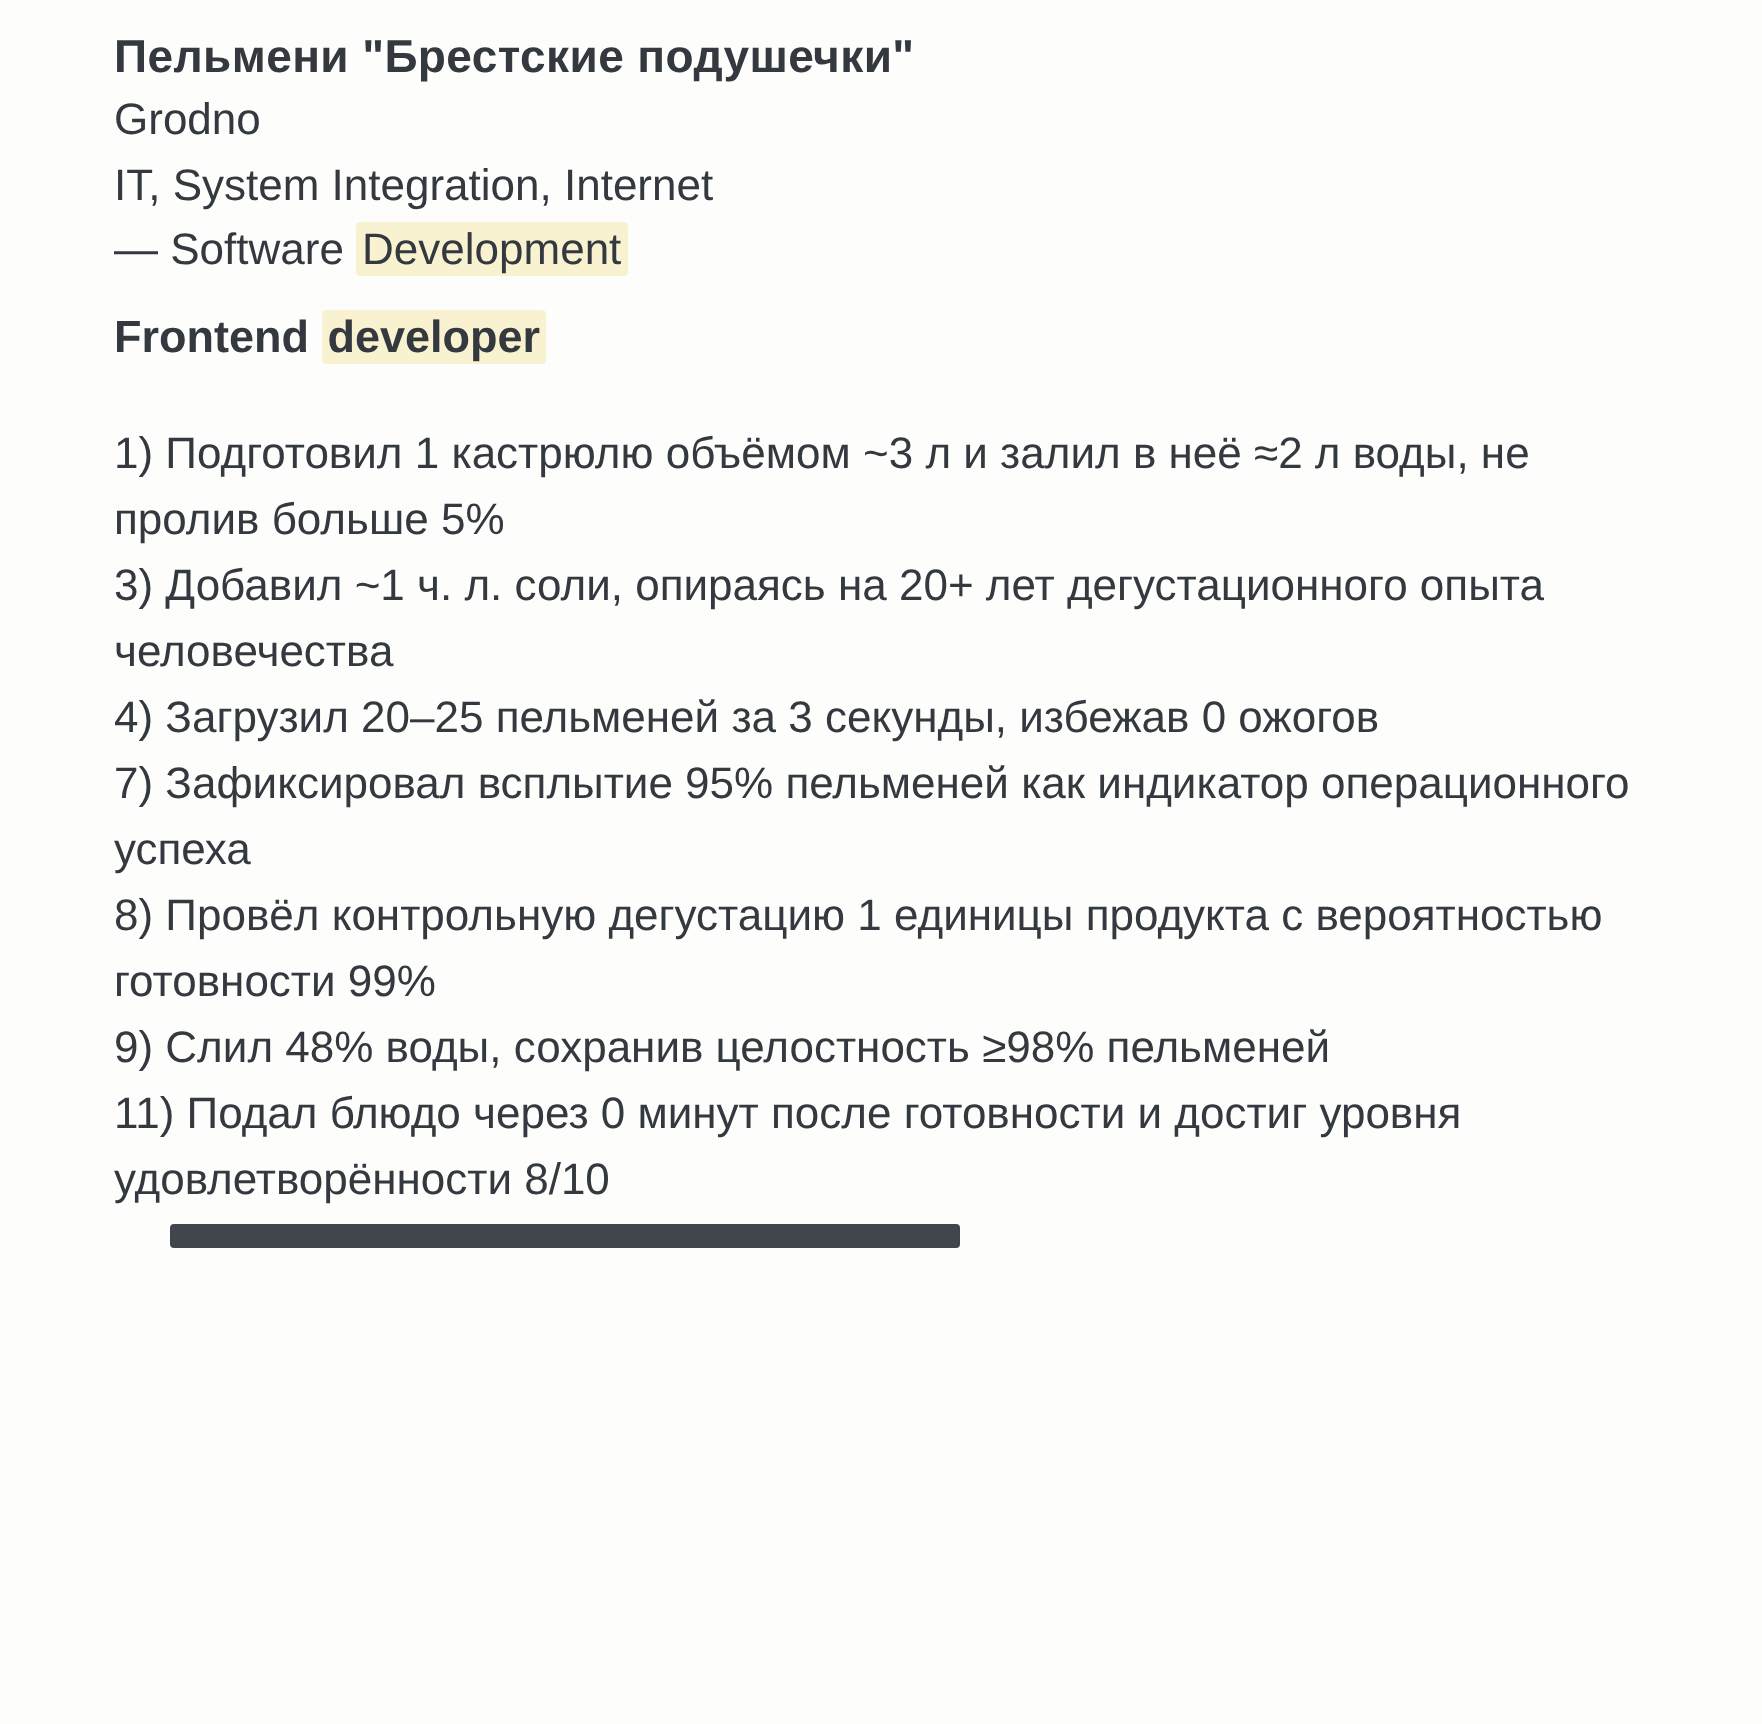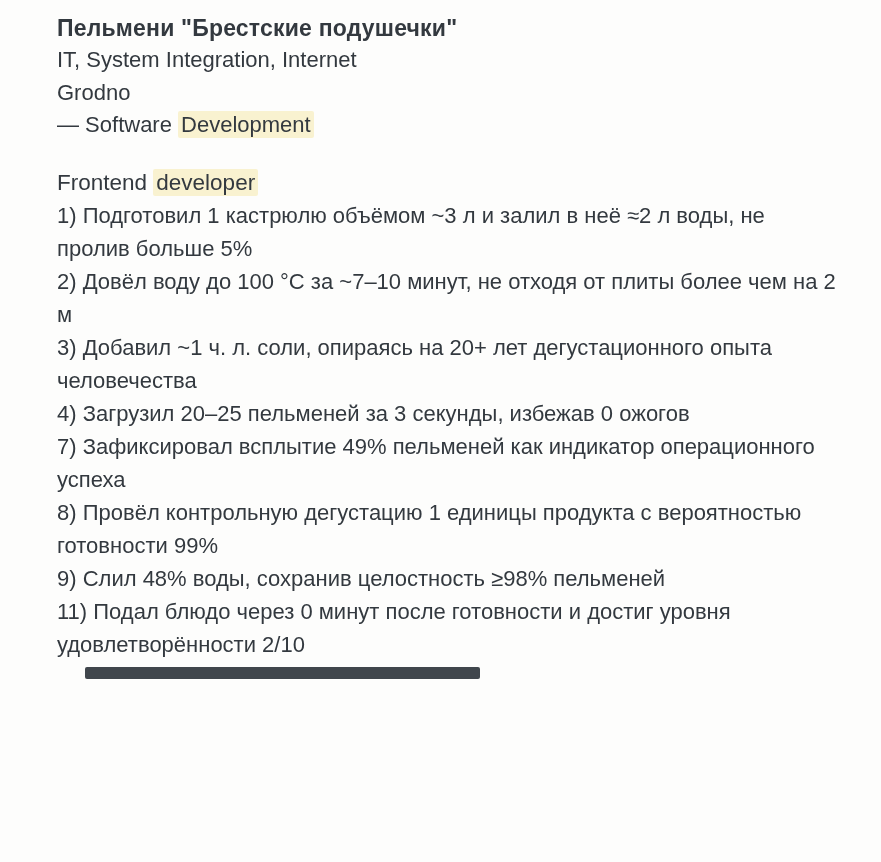--- a/index.html
+++ b/index.html
@@ -20,25 +20,25 @@
     letter-spacing: 0.2px;
   }
   .meta {
     font-size: 22px;
     margin: 0;
     line-height: 32.5px;
     font-weight: 400;
   }
   .position {
     font-size: 22.5px;
-    font-weight: 400;
-    margin: 24px 0 0 0;
+    font-weight: 700;
+    margin: 10px 0 0 0;
     line-height: 33px;
   }
-  .achievements { max-width: 780px; }
+  .achievements { max-width: 780px; margin-top: 25px; }
   .achievement {
     font-size: 22px;
     margin: 0;
     line-height: 33px;
     font-weight: 400;
   }
   .hl {
     background: var(--hl, #f9f2d0);
     padding: 1px 3px;
     border-radius: 2px;
@@ -52,34 +52,33 @@
     border-radius: 2px;
   }
 </style>
 </head>
 <body>
 
 <div class="page">
 
   <h1 class="company">Пельмени "Брестские подушечки"</h1>
 
+  <p class="meta">Grodno</p>
+
   <p class="meta">IT, System Integration, Internet</p>
-
-  <p class="meta">Grodno</p>
 
   <p class="meta"><span>— Software </span><span class="hl">Development</span></p>
 
   <h2 class="position"><span>Frontend </span><span class="hl">developer</span></h2>
 
   <div class="achievements">
       <p class="achievement">1) Подготовил 1 кастрюлю объёмом ~3 л и залил в неё ≈2 л воды, не пролив больше 5%</p>
-      <p class="achievement">2) Довёл воду до 100 °C за ~7–10 минут, не отходя от плиты более чем на 2 м</p>
       <p class="achievement">3) Добавил ~1 ч. л. соли, опираясь на 20+ лет дегустационного опыта человечества</p>
       <p class="achievement">4) Загрузил 20–25 пельменей за 3 секунды, избежав 0 ожогов</p>
-      <p class="achievement">7) Зафиксировал всплытие 49% пельменей как индикатор операционного успеха</p>
+      <p class="achievement">7) Зафиксировал всплытие 95% пельменей как индикатор операционного успеха</p>
       <p class="achievement">8) Провёл контрольную дегустацию 1 единицы продукта с вероятностью готовности 99%</p>
       <p class="achievement">9) Слил 48% воды, сохранив целостность ≥98% пельменей</p>
-      <p class="achievement">11) Подал блюдо через 0 минут после готовности и достиг уровня удовлетворённости 2/10</p>
+      <p class="achievement">11) Подал блюдо через 0 минут после готовности и достиг уровня удовлетворённости 8/10</p>
     </div>
 
   <div class="clipped-line"></div>
 
 </div>
 
 </body></html>

